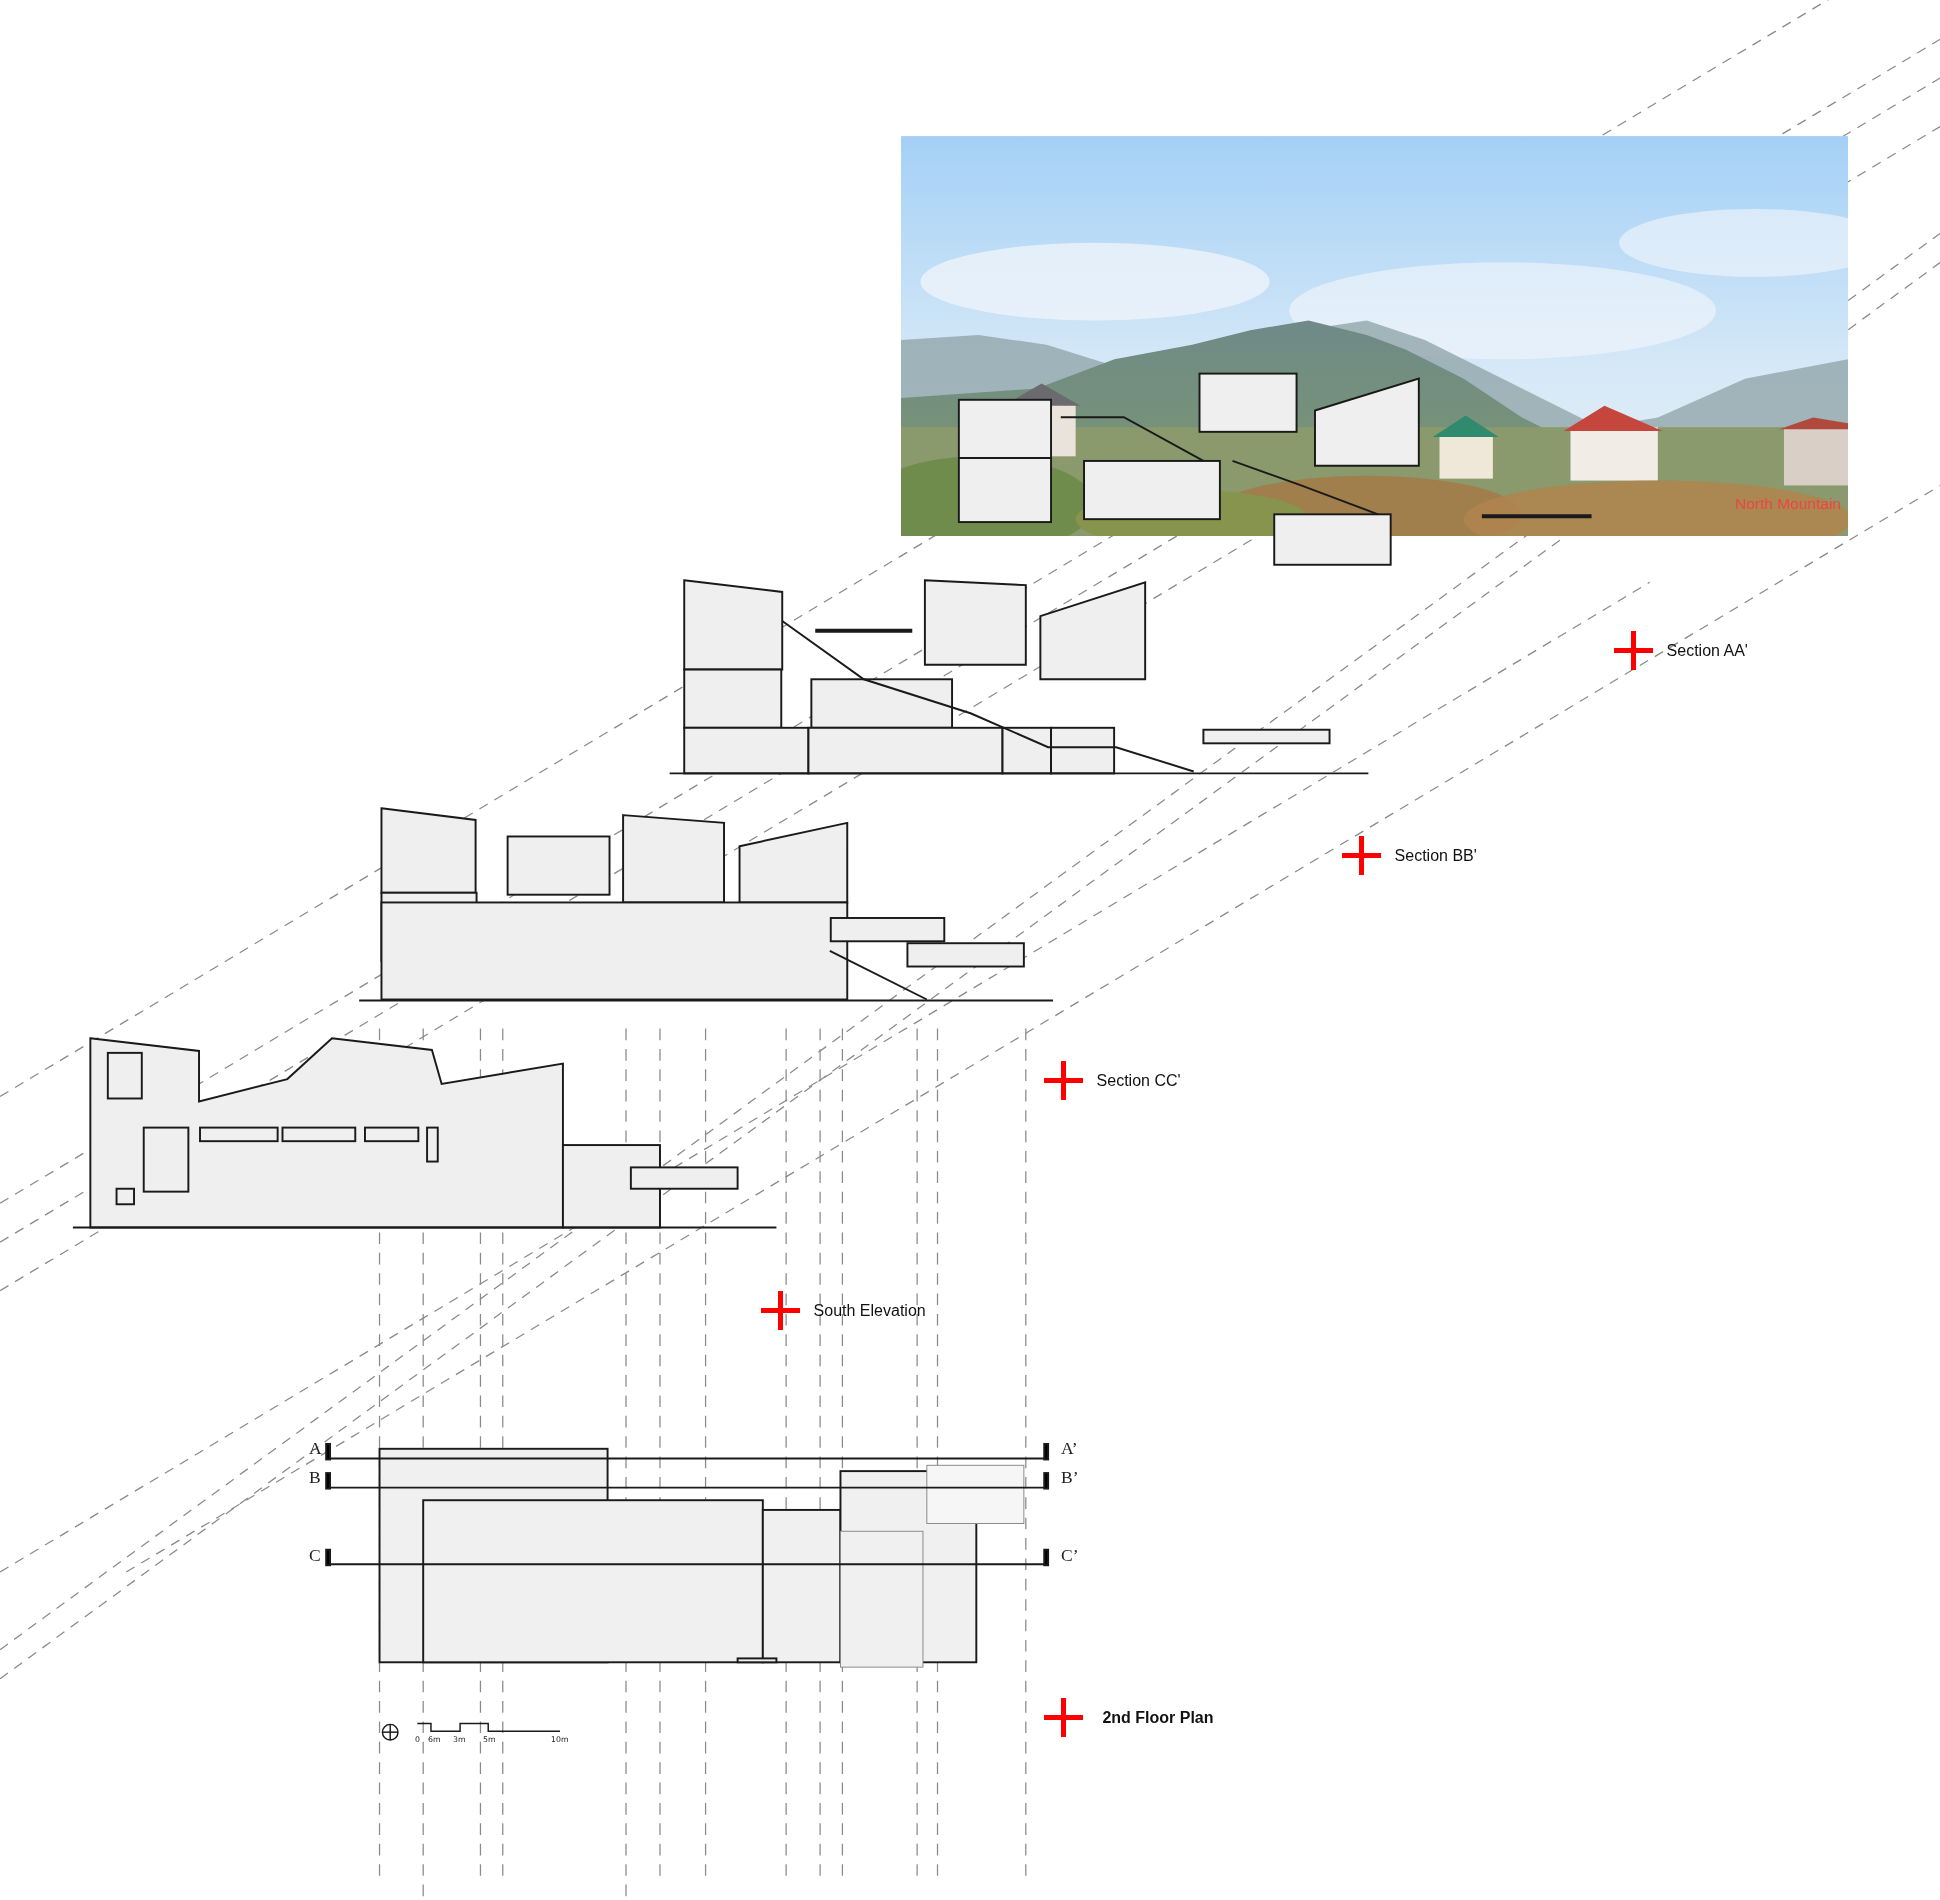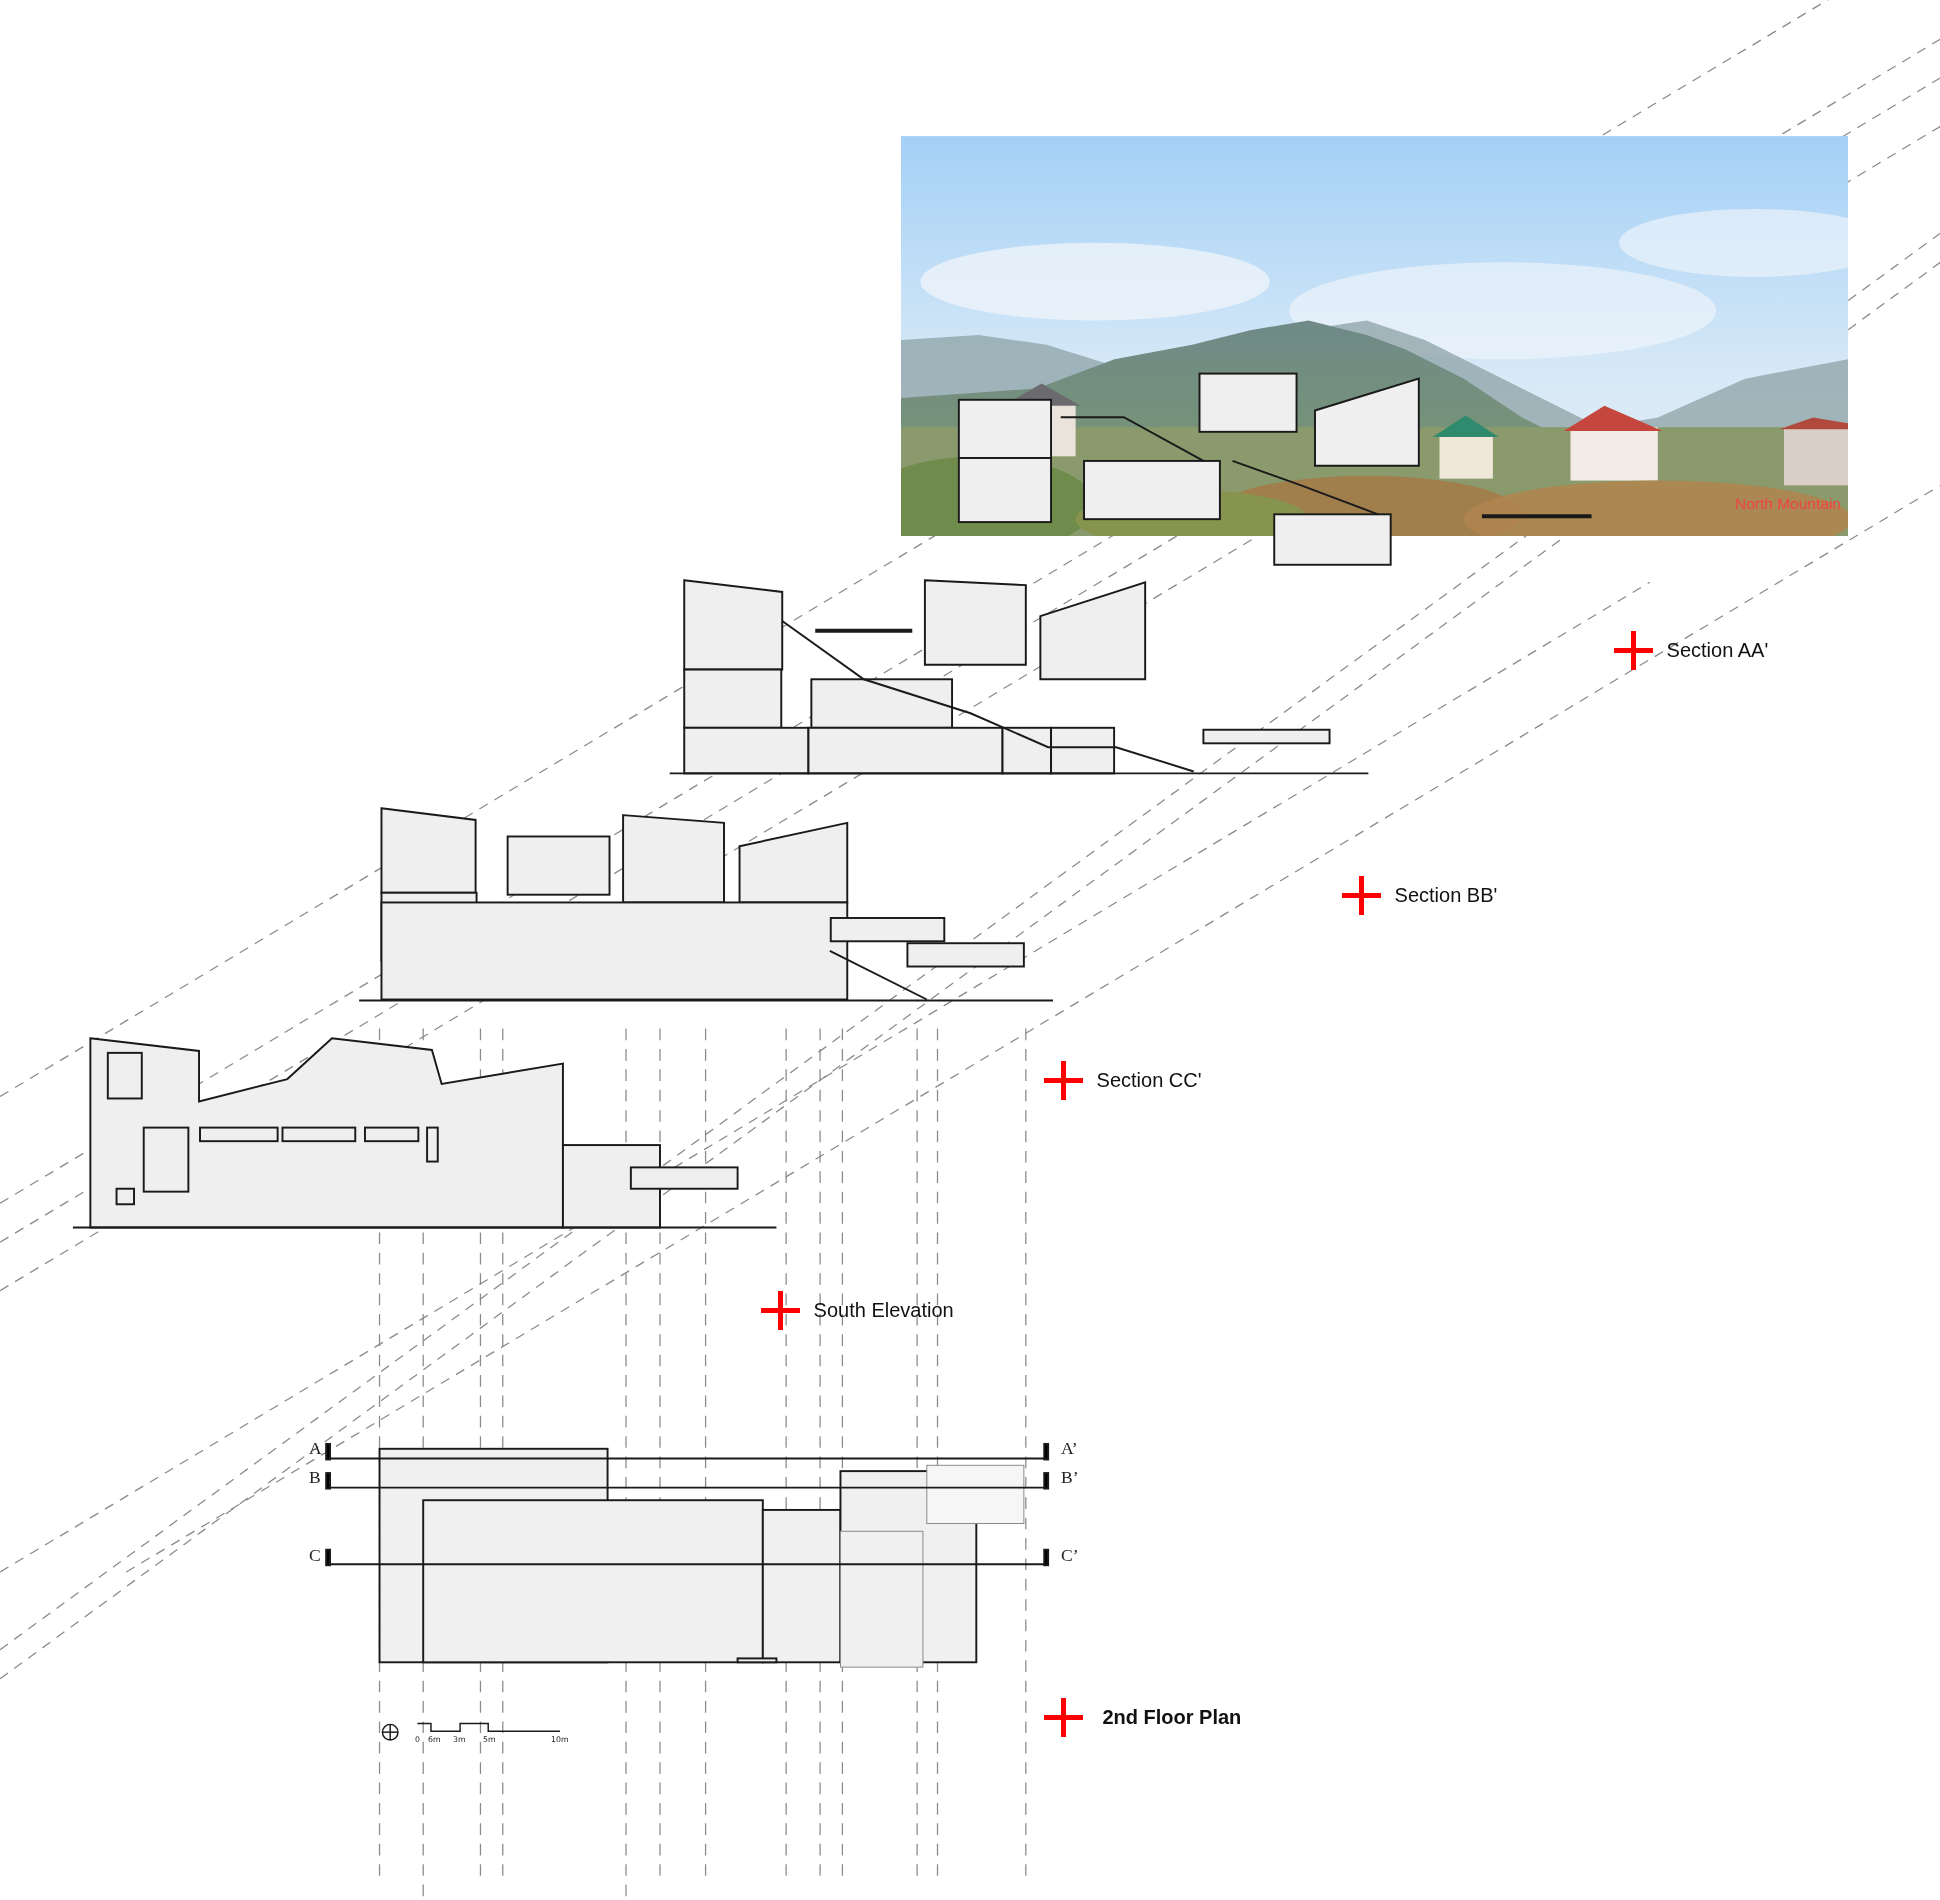--- a/index.html
+++ b/index.html
@@ -5,21 +5,21 @@
   html,body{margin:0;padding:0;background:#ffffff;}
   body{width:1941px;height:1901px;position:relative;overflow:hidden;font-family:"Liberation Sans",sans-serif;}
   .layer{position:absolute;left:0;top:0;width:1941px;height:1901px;}
   .photo{position:absolute;left:901px;top:136px;width:947px;height:400px;overflow:hidden;}
   .photo-label{position:absolute;font-size:15.5px;color:#ef4444;}
   .view-label{position:absolute;display:flex;align-items:center;gap:13.6px;}
   .cross{position:relative;width:39px;height:39px;}
   .cross:before,.cross:after{content:"";position:absolute;background:#ff0000;}
   .cross:before{left:0;top:16.5px;width:39px;height:5.8px;}
   .cross:after{left:16.5px;top:0;width:5.8px;height:39px;}
-  .view-text{font-size:20px;color:#111;}
+  .view-text{font-size:16px;color:#111;}
   .axis-tag{position:absolute;font-family:"Liberation Serif",serif;font-size:17.5px;color:#222;}
   .scale-text{position:absolute;font-family:"DejaVu Sans",sans-serif;font-size:7.8px;color:#222;}
 </style>
 </head>
 <body>
 
 <svg class="layer" viewBox="0 0 2000 1959">
   <g stroke="#8a8a8a" stroke-width="1.3" stroke-dasharray="10 8" fill="none">
     <line x1="0" y1="1130" x2="1900" y2="-10"></line>
     <line x1="0" y1="1240" x2="2000" y2="40"></line>
@@ -186,21 +186,21 @@
 <div class="scale-text" style="left:415px;top:1735px;">0</div>
 <div class="scale-text" style="left:428px;top:1735px;">6m</div>
 <div class="scale-text" style="left:453px;top:1735px;">3m</div>
 <div class="scale-text" style="left:483px;top:1735px;text-align:right;">5m</div>
 <div class="scale-text" style="left:551px;top:1735px;">10m</div>
 
 <div class="view-label" style="left:1614px;top:631px;">
   <div class="cross"></div>
   <span class="view-text">Section AA'</span>
 </div>
-<div class="view-label" style="left:1342px;top:876px;">
+<div class="view-label" style="left:1342px;top:836px;">
   <div class="cross"></div>
   <span class="view-text">Section BB'</span>
 </div>
 <div class="view-label" style="left:1044px;top:1061px;">
   <div class="cross"></div>
   <span class="view-text">Section CC'</span>
 </div>
 <div class="view-label" style="left:761px;top:1291px;">
   <div class="cross"></div>
   <span class="view-text">South Elevation</span>

